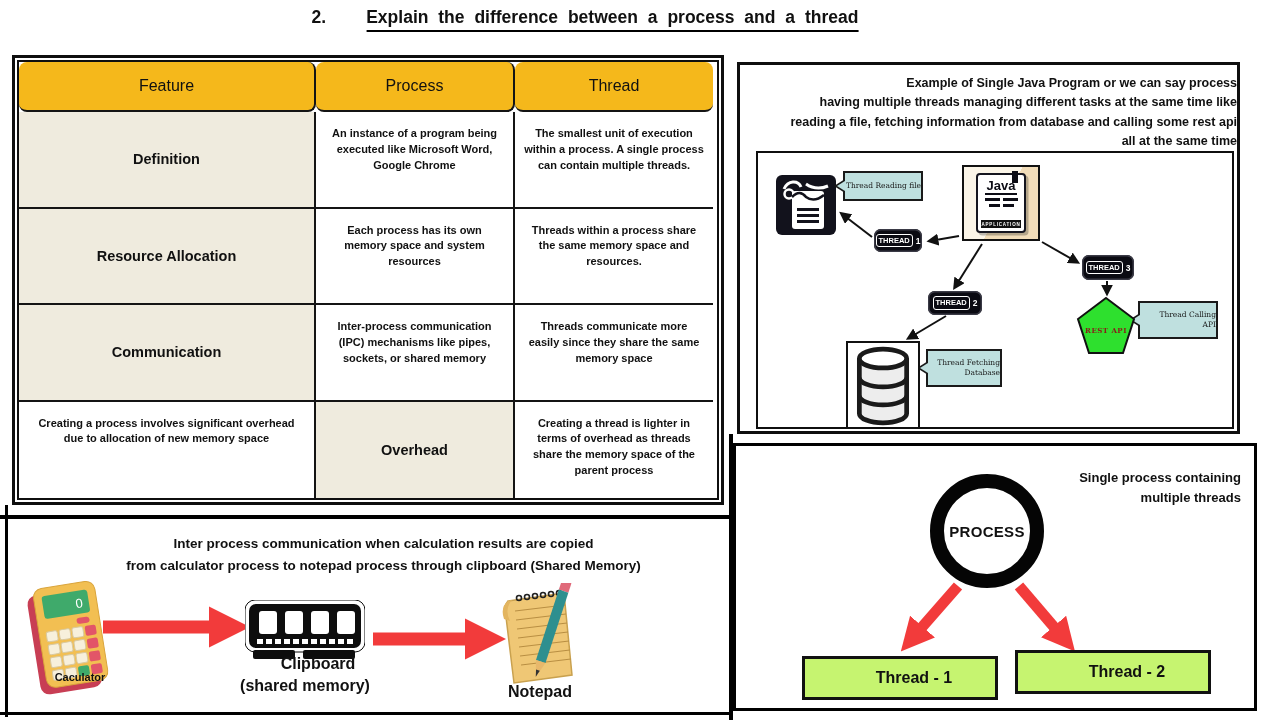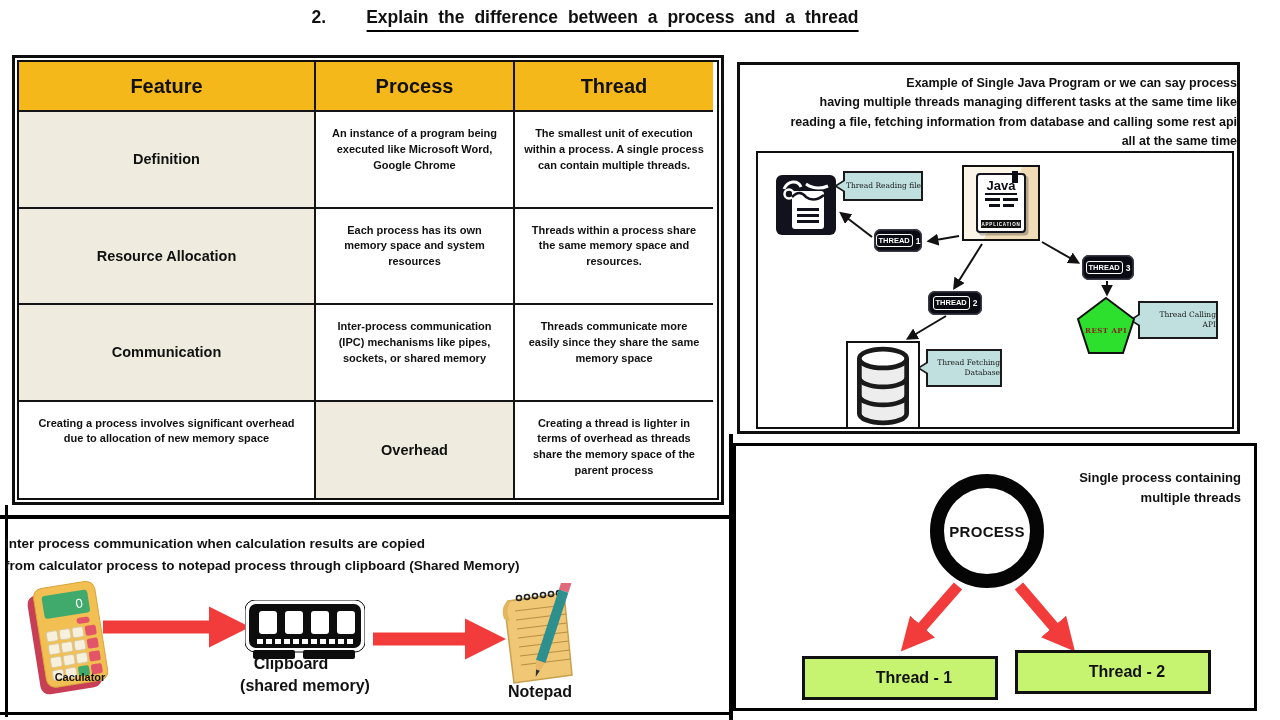--- a/index.html
+++ b/index.html
@@ -25,21 +25,21 @@
   
   .tbl-outer{position:absolute;left:12px;top:55px;width:712px;height:450px;
              border:3px solid #0f0f0f;box-sizing:border-box;}
   .tbl-inner{margin:2px;border:2px solid #0f0f0f;height:calc(100% - 8px);
              display:grid;grid-template-columns:297px 199px 198px;
              grid-template-rows:50px repeat(4,96.5px);}
   .cell{box-sizing:border-box;border-right:2.5px solid #141414;border-bottom:2.5px solid #141414;}
   .cell.last-col{border-right:none;}
   .cell.last-row{border-bottom:none;}
   .th{background:var(--table-header-yellow);display:flex;align-items:center;justify-content:center;
-      font-size:20px;font-weight:bold;}
+      font-size:16px;font-weight:normal;border-radius:8px;}
   .tf{background:var(--feature-cell-beige);display:flex;align-items:center;justify-content:center;
       font-size:14.5px;font-weight:bold;}
   .td{background:#fff;padding:14px 9px 0;text-align:center;
       font-size:11px;font-weight:bold;line-height:1.45;}
 
   
   .jpanel{position:absolute;left:737px;top:62px;width:503px;height:372px;
           border:3px solid #0f0f0f;box-sizing:border-box;}
   .jp-caption{padding-top:9px;text-align:right;font-weight:bold;font-size:12.5px;line-height:1.55;}
   .jdiagram{position:absolute;left:16px;top:86px;width:478px;height:278px;
@@ -77,22 +77,22 @@
   .db-box{position:absolute;left:88px;top:188px;width:74px;height:88px;background:#fff;
           border:2px solid #111;box-sizing:border-box;}
   .pentagon{position:absolute;left:318px;top:144px;}
   .rest-text{font:bold 7px "DejaVu Serif",serif;fill:var(--rest-api-text);letter-spacing:0.5px;}
 
   
   .line{position:absolute;background:#000;}
 
   
   .ipc{position:absolute;left:5px;top:515px;width:725px;height:200px;}
-  .ipc-caption{position:absolute;left:0;top:18px;width:100%;
-               font-size:13.5px;font-weight:bold;line-height:1.65;}
+  .ipc-caption{position:absolute;left:0;top:18px;width:100%;text-align:center;
+               font-size:13.5px;font-weight:bold;line-height:1.65;padding-left:16px;}
   .ipc-label{position:absolute;text-align:center;font-weight:bold;}
   .ipc svg{position:absolute;}
 
   
   .ppanel{position:absolute;left:733px;top:443px;width:524px;height:268px;
           border:3px solid #000;box-sizing:border-box;}
   .pd-caption{position:absolute;left:290px;top:22px;width:215px;text-align:right;
               font-size:13px;font-weight:bold;line-height:1.55;}
   .process-circle{position:absolute;left:194px;top:28px;width:86px;height:86px;
                   border:14px solid #050505;border-radius:50%;background:#fff;
@@ -331,21 +331,21 @@
       </g>
       <g transform="rotate(18 62 50)">
         <rect x="57" y="-4" width="10" height="10" fill="#E06A7A"></rect>
         <rect x="57" y="6" width="10" height="74" fill="#2E8F8F"></rect>
         <polygon points="57,80 67,80 62,96" fill="#E8B86B"></polygon>
         <polygon points="60,89 64,89 62,96" fill="#333"></polygon>
       </g>
     </svg>
 
     <div class="ipc-label" style="left:10px;top:156px;width:130px;font-size:11px;">Caculator</div>
-    <div class="ipc-label" style="left:211px;top:140px;width:150px;font-size:16px;">Clipboard</div>
+    <div class="ipc-label" style="left:238px;top:140px;width:150px;font-size:16px;">Clipboard</div>
     <div class="ipc-label" style="left:215px;top:162px;width:170px;font-size:16px;">(shared memory)</div>
     <div class="ipc-label" style="left:480px;top:168px;width:110px;font-size:16px;">Notepad</div>
   </div>
 
   <div class="ppanel">
     <div class="pd-caption">
       <div>Single process containing</div>
       <div>multiple threads</div>
     </div>
 

